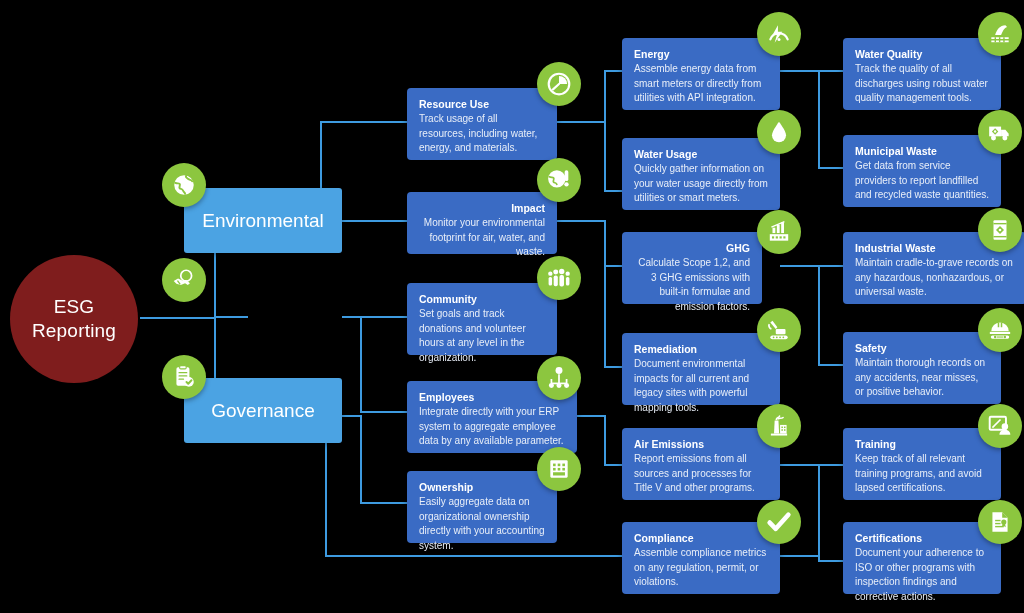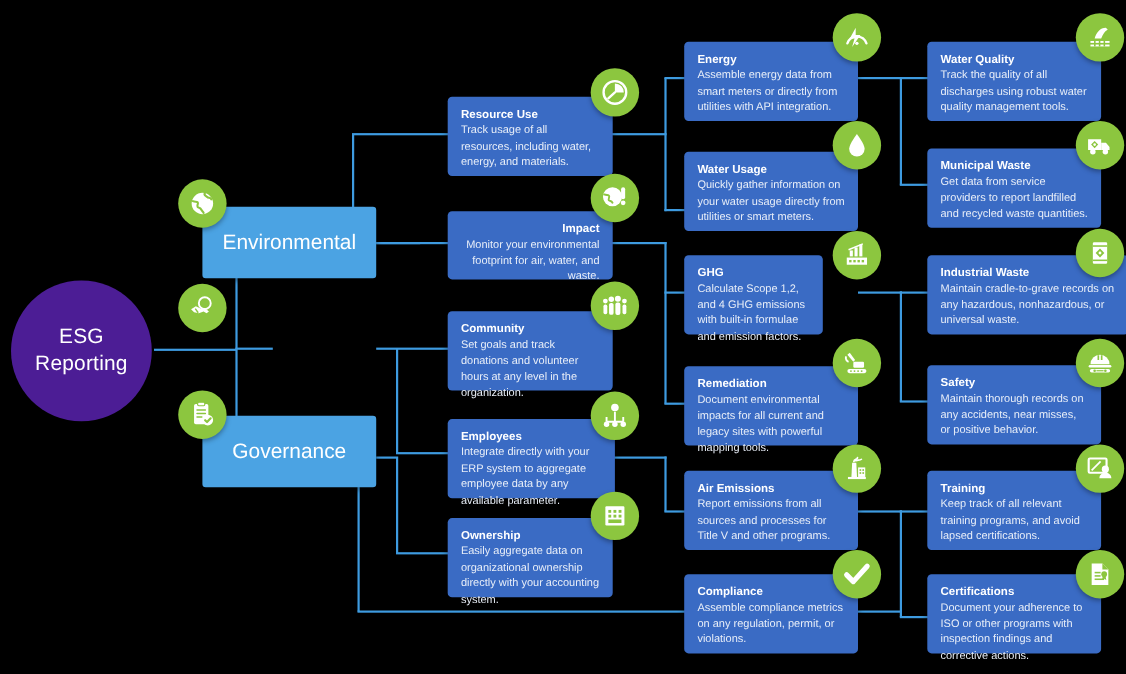--- a/index.html
+++ b/index.html
@@ -7,21 +7,21 @@
   #stage{position:relative;width:1024px;height:613px;background:#000000;overflow:hidden;}
 
   
   .ln{position:absolute;background:#3E9BE0;}
   .ln.h{height:2px;}
   .ln.v{width:2px;}
 
   
   .hub{
     position:absolute;border-radius:50%;
-    background:#4c1d95;color:#ffffff;
+    background:#7f1d1d;color:#ffffff;
     display:flex;align-items:center;justify-content:center;
     text-align:center;line-height:1.25;
   }
   .hub-label{font-size:19px;font-weight:400;letter-spacing:.2px;}
 
   
   .pillar{
     position:absolute;background:#4BA3E3;border-radius:3px;
     display:flex;align-items:center;justify-content:center;
     color:#fff;font-size:19px;font-weight:400;
@@ -181,21 +181,21 @@
         <rect x="2.4" y="11" width="3.2" height="8" rx="1.4"></rect>
       <circle cx="9" cy="6.5" r="2.3"></circle>
         <rect x="7.1" y="9.6" width="3.8" height="10" rx="1.6"></rect>
       <circle cx="14.5" cy="6" r="2.5"></circle>
         <rect x="12.4" y="9.3" width="4.2" height="10.5" rx="1.7"></rect>
       <circle cx="20" cy="8" r="2"></circle>
         <rect x="18.4" y="11" width="3.2" height="8" rx="1.4"></rect>
     </svg>
   </div>
 
-  <div class="card" style="left:407px;top:381px;width:152px;height:72px;">
+  <div class="card" style="left:407px;top:381px;width:170px;height:72px;">
     <div class="t">Employees</div>
     <div class="d">Integrate directly with your ERP system to aggregate employee data by any available parameter.</div>
   </div>
   <div class="badge" style="left:537px;top:356px;">
     <svg width="26" height="26" viewBox="0 0 24 24" fill="#fff">
       <circle cx="12" cy="5" r="3.2"></circle>
       <path d="M5 17h14" stroke="#fff" stroke-width="1.6" fill="none"></path>
       <path d="M12 8.5v8.5M5 13v4M19 13v4" stroke="#fff" stroke-width="1.6" fill="none"></path>
       <circle cx="5" cy="19" r="2.3"></circle>
         <circle cx="12" cy="19" r="2.3"></circle>
@@ -237,23 +237,23 @@
   <div class="card" style="left:622px;top:138px;width:158px;height:72px;">
     <div class="t">Water Usage</div>
     <div class="d">Quickly gather information on your water usage directly from utilities or smart meters.</div>
   </div>
   <div class="badge" style="left:757px;top:110px;">
     <svg width="26" height="26" viewBox="0 0 24 24">
       <path d="M12 2.5C12 2.5 5.5 11 5.5 15a6.5 6.5 0 0 0 13 0c0-4-6.5-12.5-6.5-12.5z" fill="#fff"></path>
     </svg>
   </div>
 
-  <div class="card" style="left:622px;top:232px;width:126px;height:72px;">
+  <div class="card" style="left:622px;top:232px;width:140px;height:72px;text-align:right;">
     <div class="t">GHG</div>
-    <div class="d">Calculate Scope 1,2, and 4 GHG emissions with built-in formulae and emission factors.</div>
+    <div class="d">Calculate Scope 1,2, and 3 GHG emissions with built-in formulae and emission factors.</div>
   </div>
   <div class="badge" style="left:757px;top:210px;">
     <svg width="26" height="26" viewBox="0 0 24 24">
       <rect x="3.5" y="14" width="17" height="6" fill="#fff"></rect>
       <g fill="#8CC63F">
           <rect x="5.5" y="16" width="2" height="2"></rect>
           <rect x="9" y="16" width="2" height="2"></rect>
           <rect x="12.5" y="16" width="2" height="2"></rect>
           <rect x="16" y="16" width="2" height="2"></rect>
         </g>

